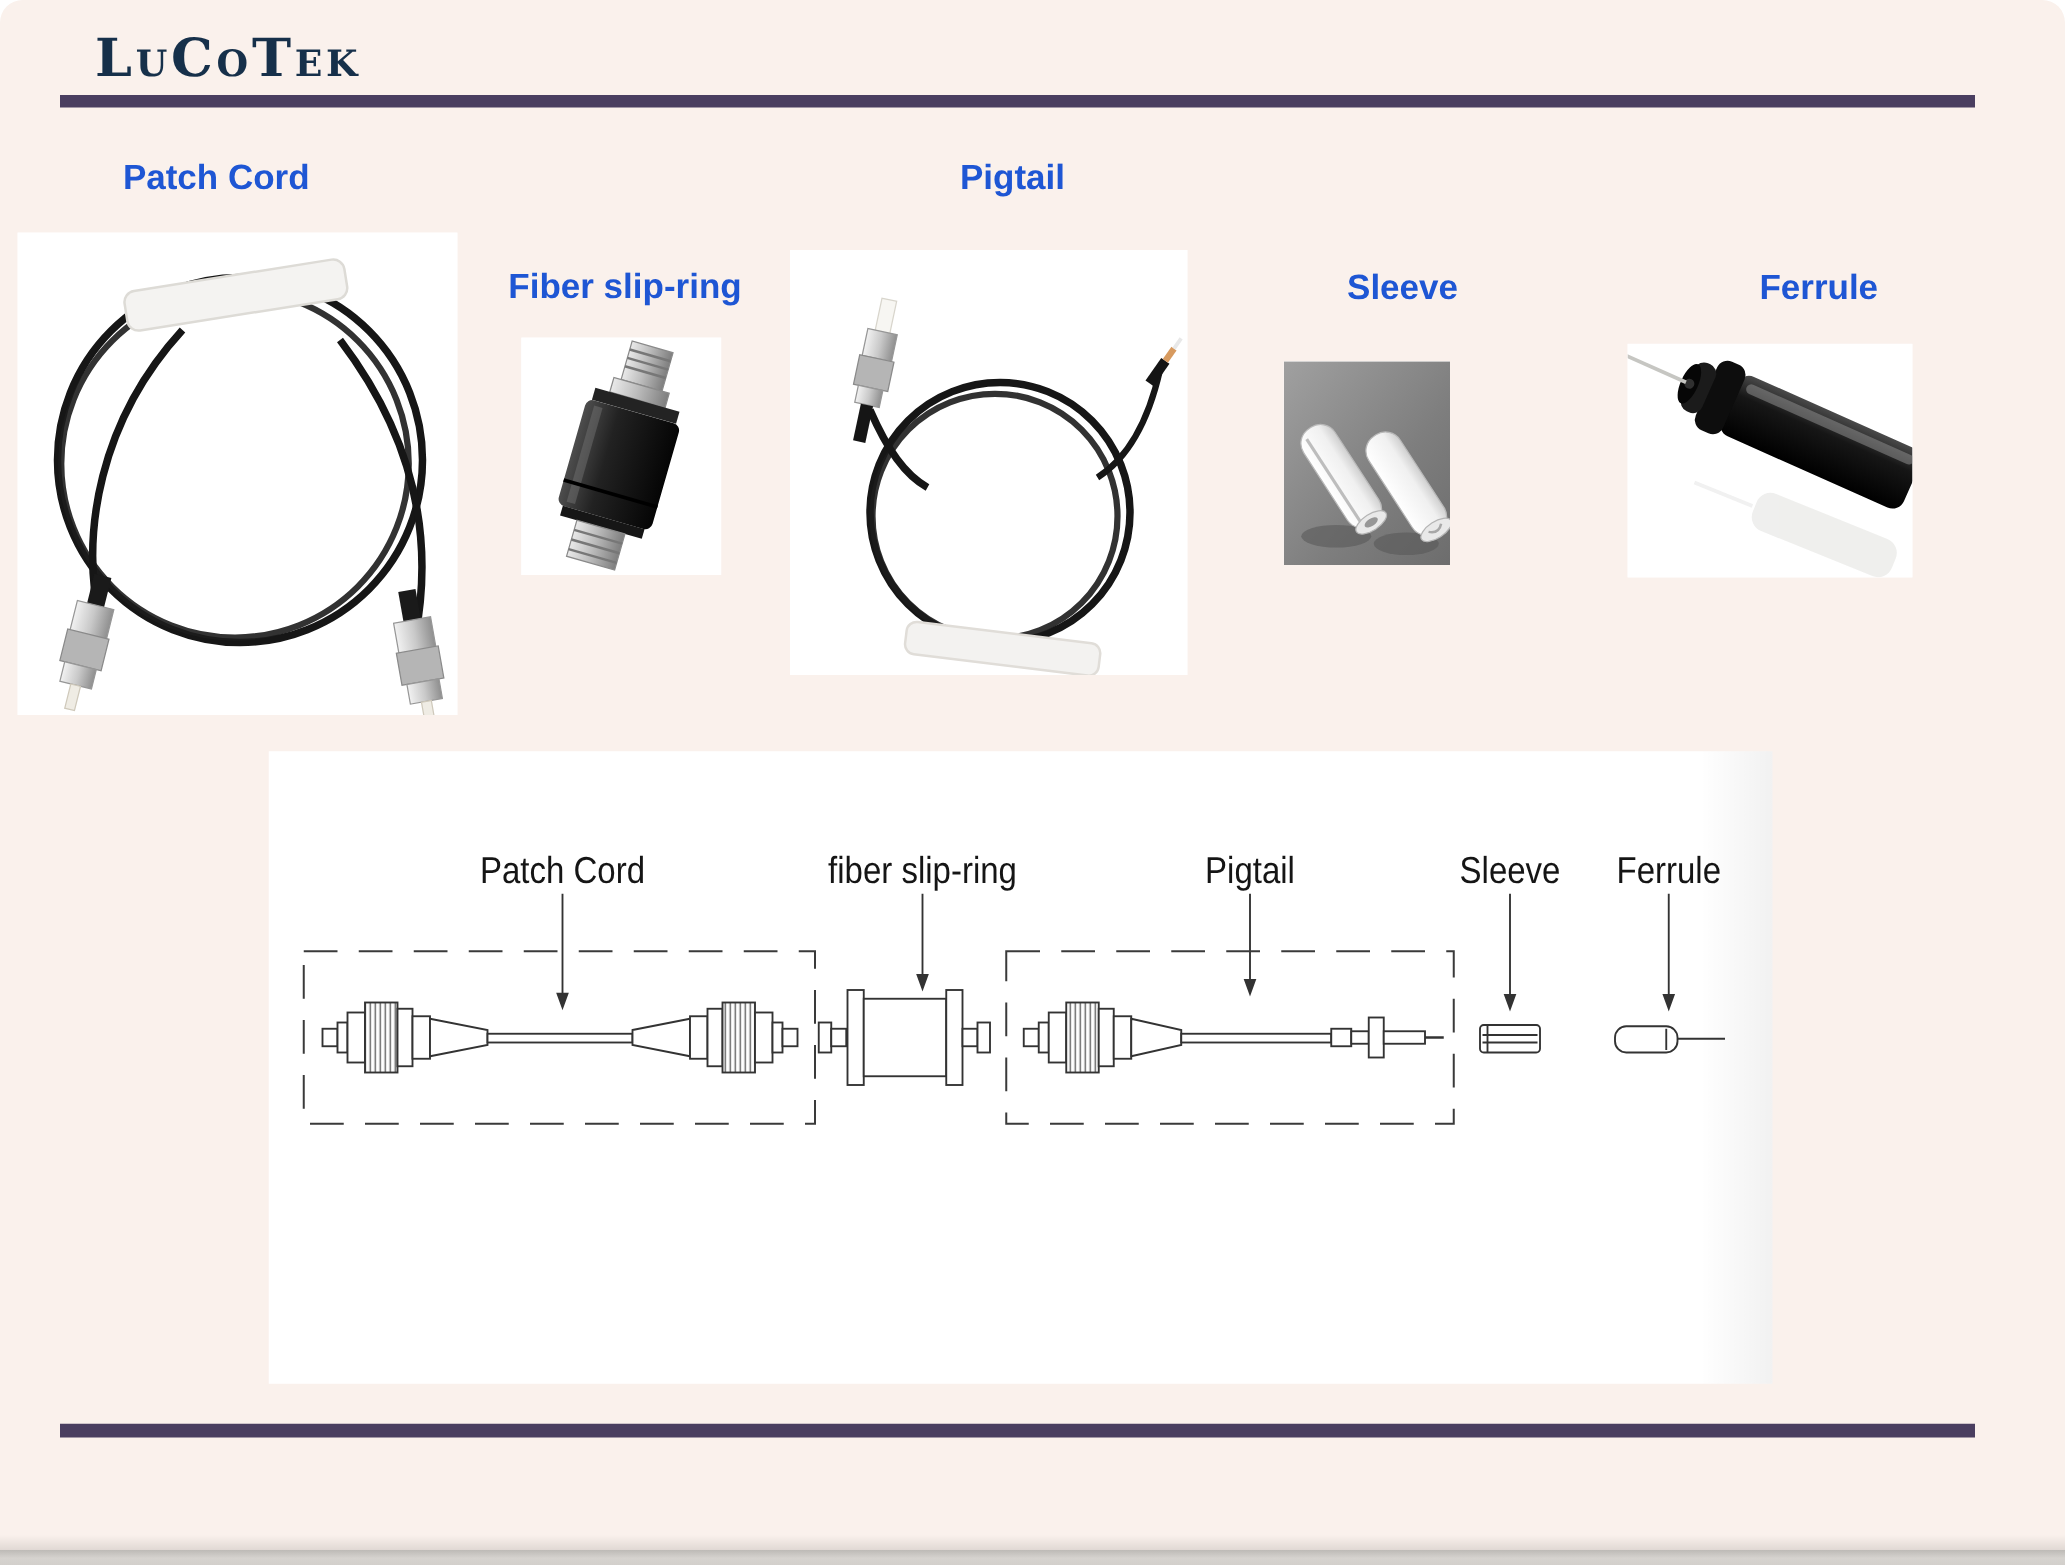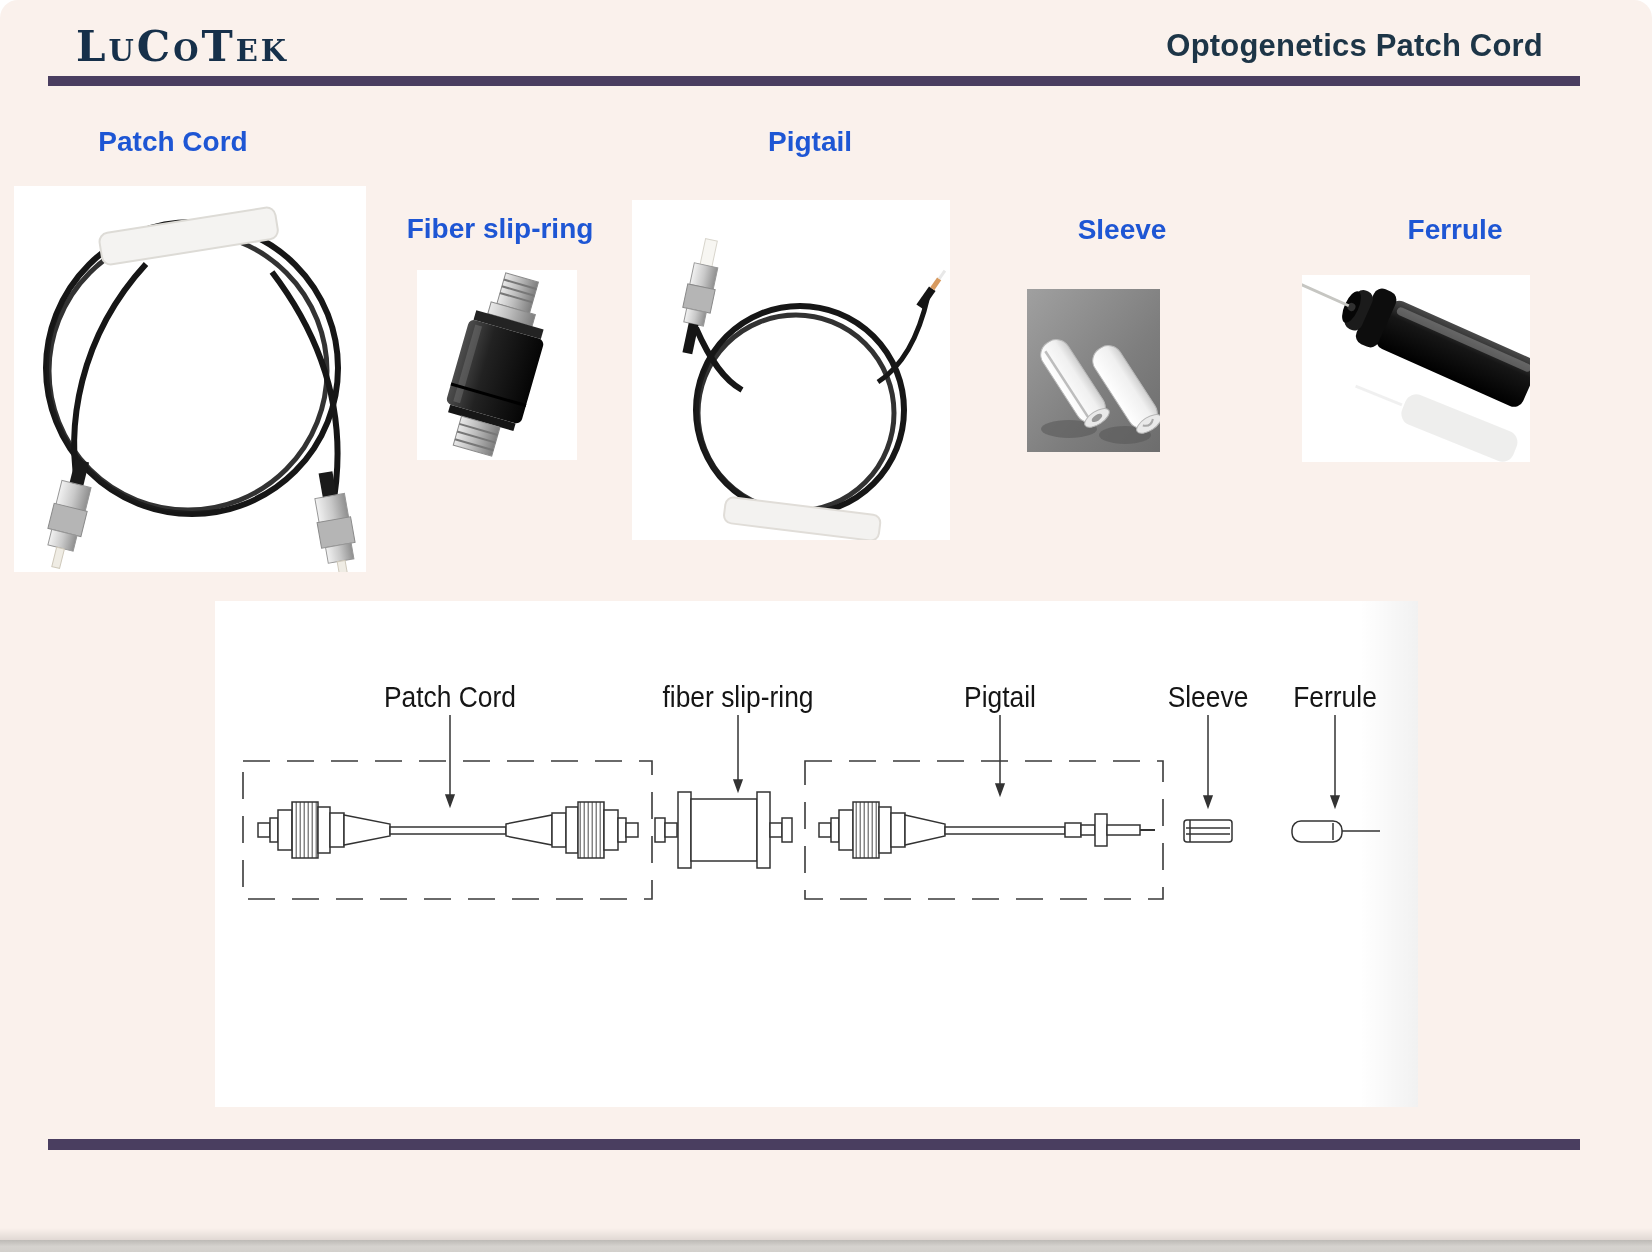--- a/index.html
+++ b/index.html
@@ -62,21 +62,20 @@
     left:0;top:1240px;width:1652px;height:12px;
     background:linear-gradient(to bottom,#bdbab6,#d6d3cf 55%,#d2cfcb);
   }
 </style>
 </head>
 <body>
 
 <div class="page">
 
   <div class="abs logo">LuCoTek</div>
-  <div class="abs title">Optogenetics Patch Cord</div>
   <div class="abs bar top"></div>
 
   <div class="abs plabel" style="left:173px;top:126px;">Patch Cord</div>
   <div class="abs plabel" style="left:500px;top:213px;">Fiber slip-ring</div>
   <div class="abs plabel" style="left:810px;top:126px;">Pigtail</div>
   <div class="abs plabel" style="left:1122px;top:214px;">Sleeve</div>
   <div class="abs plabel" style="left:1455px;top:214px;">Ferrule</div>
 
   <div class="abs photo" style="left:14px;top:186px;width:352px;height:386px;">
     <svg viewBox="0 0 352 386">

